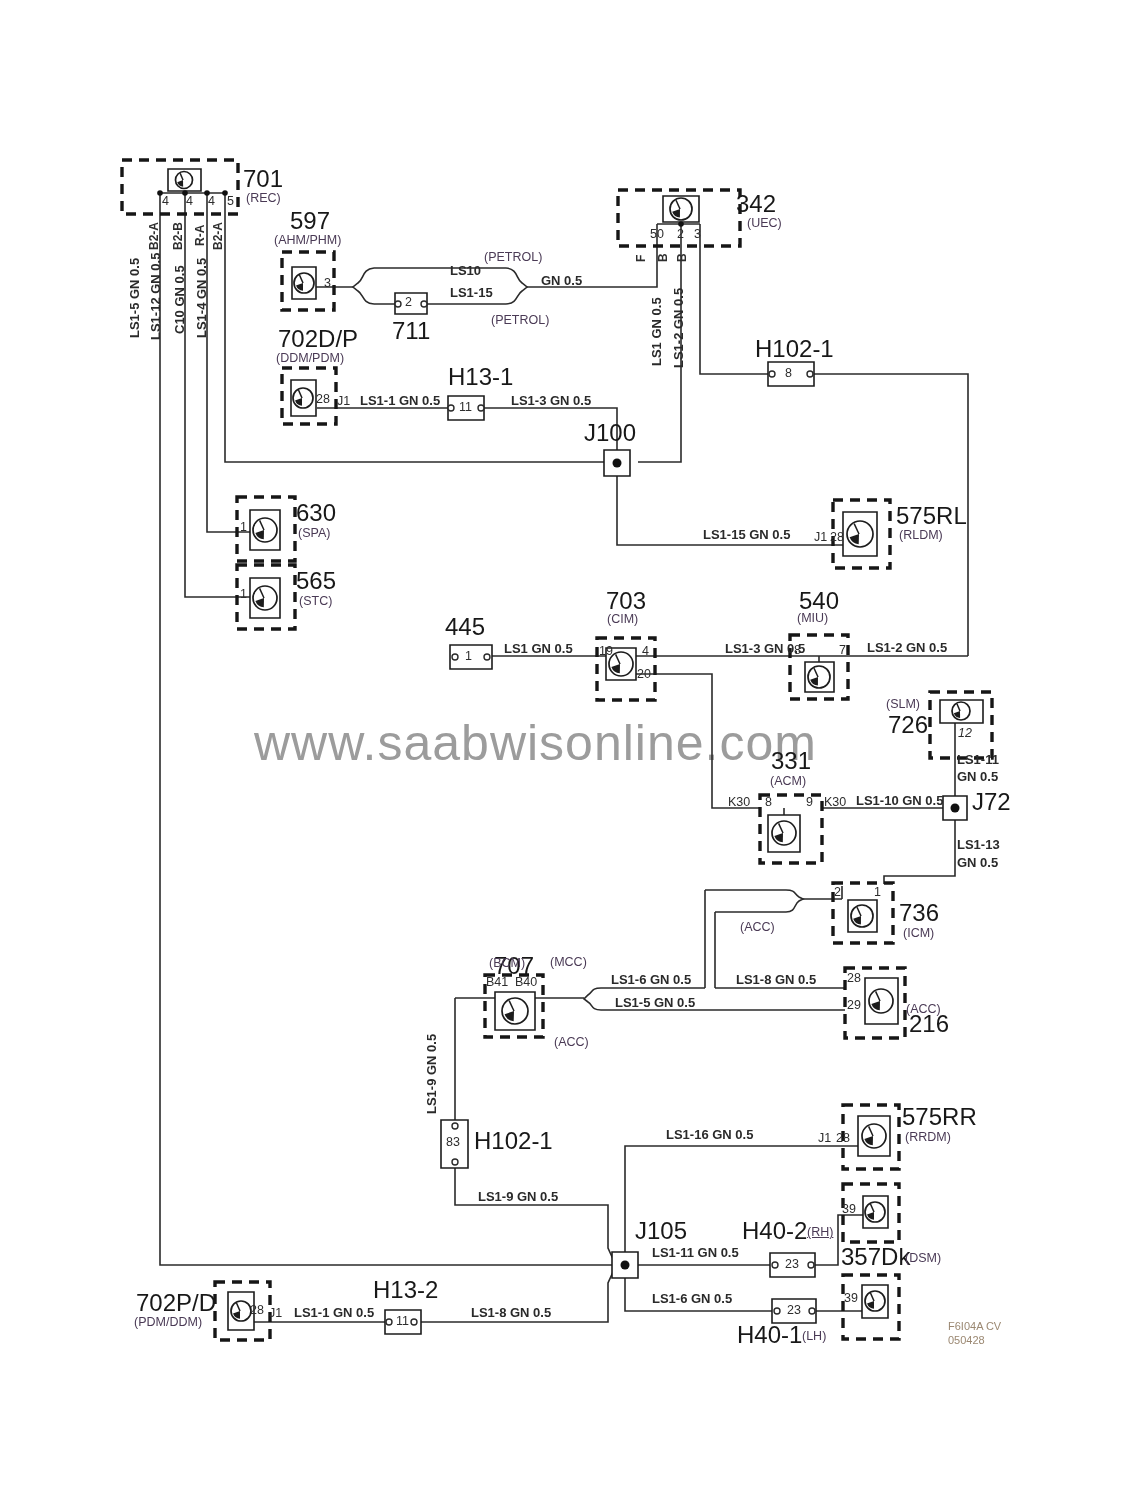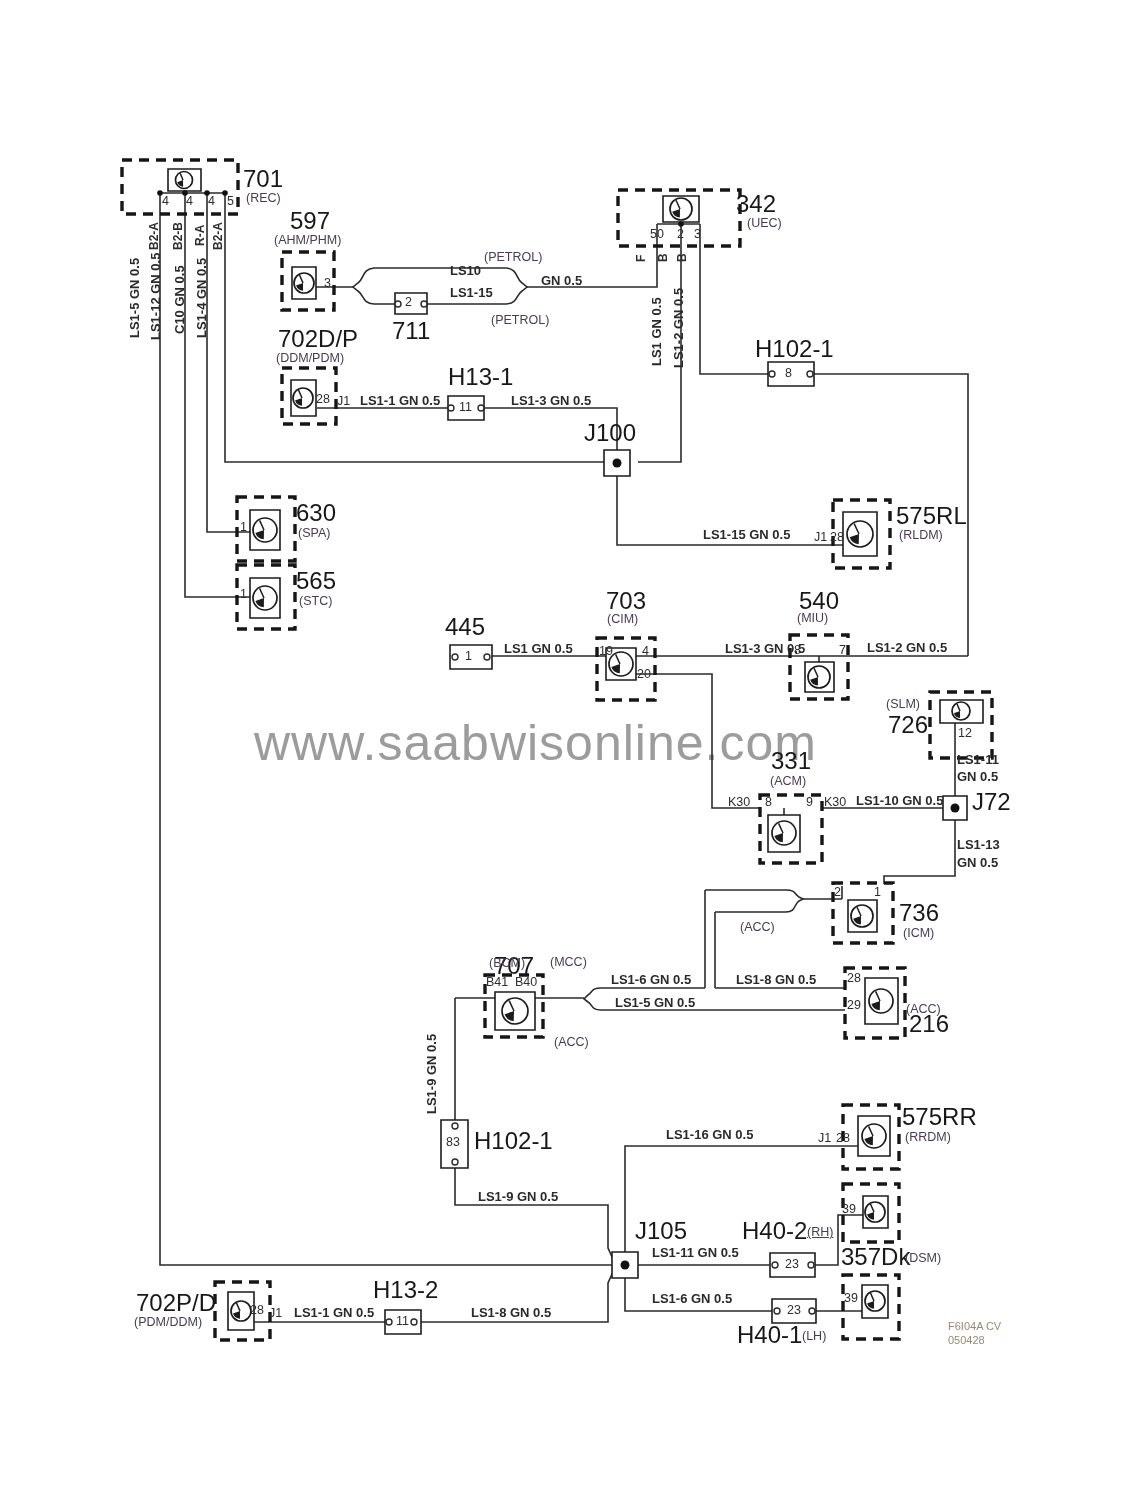--- a/index.html
+++ b/index.html
@@ -266,21 +266,21 @@
       <span class="lbl pin" style="left: 642px; top: 645px;">4</span>
       <span class="lbl pin" style="left: 637px; top: 668px;">20</span>
       <span class="lbl wire" style="left: 725px; top: 642px;">LS1-3   GN   0.5</span>
       <span class="lbl id" style="left: 799px; top: 588px;">540</span>
       <span class="lbl sub" style="left: 797px; top: 612px;">(MIU)</span>
       <span class="lbl pin" style="left: 794px; top: 644px;">8</span>
       <span class="lbl pin" style="left: 839px; top: 644px;">7</span>
       <span class="lbl wire" style="left: 867px; top: 641px;">LS1-2   GN   0.5</span>
       <span class="lbl sub" style="left: 886px; top: 698px;">(SLM)</span>
       <span class="lbl id" style="left: 888px; top: 712px;">726</span>
-      <span class="lbl pin" style="left: 958px; top: 727px;">12</span>
+      <span class="lbl pin" style="left: 958px; top: 727px; font-style: italic;">12</span>
       <span class="lbl wire" style="left: 957px; top: 753px;">LS1-11</span>
       <span class="lbl wire" style="left: 957px; top: 770px;">GN  0.5</span>
       <span class="lbl jlabel" style="left: 972px; top: 789px;">J72</span>
       <span class="lbl wire" style="left: 957px; top: 838px;">LS1-13</span>
       <span class="lbl wire" style="left: 957px; top: 856px;">GN  0.5</span>
       <span class="lbl id" style="left: 771px; top: 748px;">331</span>
       <span class="lbl sub" style="left: 770px; top: 775px; text-align: right;">(ACM)</span>
       <span class="lbl pin" style="left: 728px; top: 796px;">K30</span>
       <span class="lbl pin" style="left: 765px; top: 796px;">8</span>
       <span class="lbl pin" style="left: 806px; top: 796px;">9</span>

